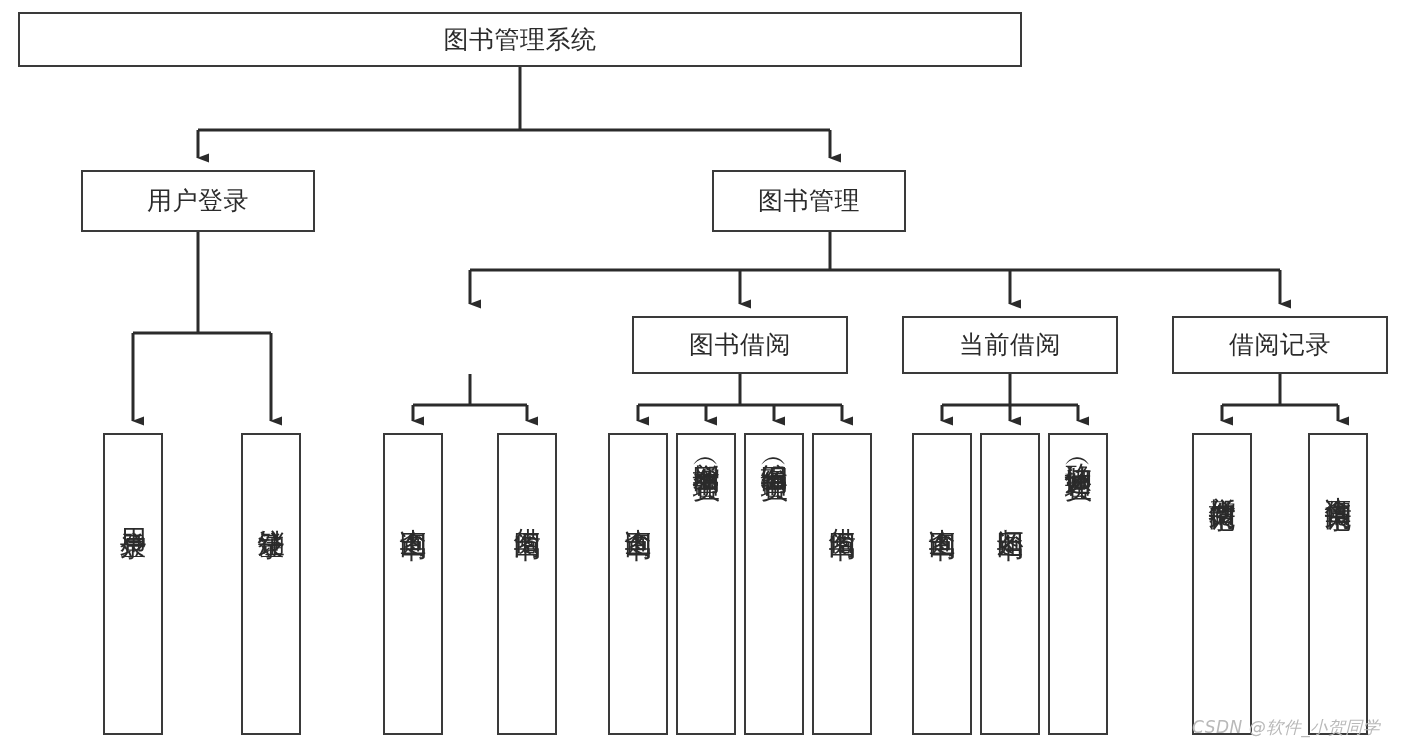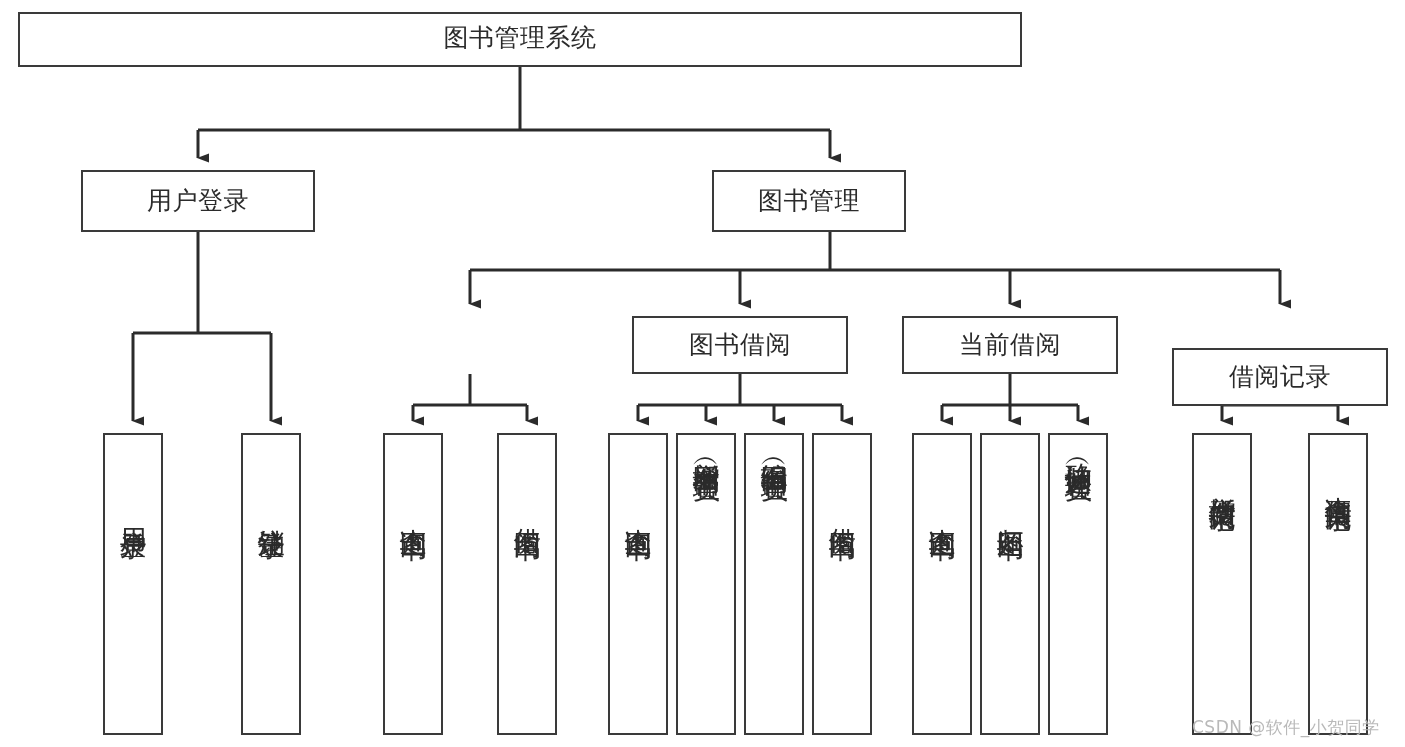--- a/index.html
+++ b/index.html
@@ -60,20 +60,21 @@
     letter-spacing: 2px;
     white-space: nowrap;
   }
   .watermark {
     position: absolute;
     color: #b9b9b9;
     font-size: 17px;
     white-space: nowrap;
     letter-spacing: 0.5px;
     font-family: "DejaVu Sans", "Liberation Sans", sans-serif;
+    font-style: italic;
   }
 </style>
 </head>
 <body>
 
 <div id="canvas">
 
   <svg class="diagram" viewBox="0 0 1405 747">
     <defs>
       <marker id="arrowhead" markerWidth="10" markerHeight="12" refX="4.6" refY="11" orient="auto" markerUnits="userSpaceOnUse">
@@ -120,38 +121,38 @@
       <path d="M1010,405 L1010,421" marker-end="url(#arrowhead)"></path>
       <path d="M1078,405 L1078,421" marker-end="url(#arrowhead)"></path>
 
       <path d="M1280,374 L1280,405"></path>
       <path d="M1222,405 L1338,405"></path>
       <path d="M1222,405 L1222,421" marker-end="url(#arrowhead)"></path>
       <path d="M1338,405 L1338,421" marker-end="url(#arrowhead)"></path>
     </g>
   </svg>
 
-  <div class="node-box node-h node-root" style="left:18px; top:12px; width:1004px; height:55px;font-family:Liberation Mono, monospace;">
+  <div class="node-box node-h node-root" style="left:18px; top:12px; width:1004px; height:55px;">
     <span class="node-label">图书管理系统</span>
   </div>
 
   <div class="node-box node-h" style="left:81px; top:170px; width:234px; height:62px;">
     <span class="node-label">用户登录</span>
   </div>
   <div class="node-box node-h" style="left:712px; top:170px; width:194px; height:62px;">
     <span class="node-label">图书管理</span>
   </div>
 
   <div class="node-box node-h" style="left:632px; top:316px; width:216px; height:58px;">
     <span class="node-label">图书借阅</span>
   </div>
   <div class="node-box node-h" style="left:902px; top:316px; width:216px; height:58px;">
     <span class="node-label">当前借阅</span>
   </div>
-  <div class="node-box node-h" style="left:1172px; top:316px; width:216px; height:58px;margin-top:32px;">
+  <div class="node-box node-h" style="left:1172px; top:316px; width:216px; height:58px;">
     <span class="node-label">借阅记录</span>
   </div>
 
   <div class="node-box node-v" style="left:103px; top:433px; width:60px; height:302px; padding-top:72px;">
     <span class="node-label">用户登录</span>
   </div>
   <div class="node-box node-v" style="left:241px; top:433px; width:60px; height:302px; padding-top:72px;">
     <span class="node-label">注销登录</span>
   </div>
 

